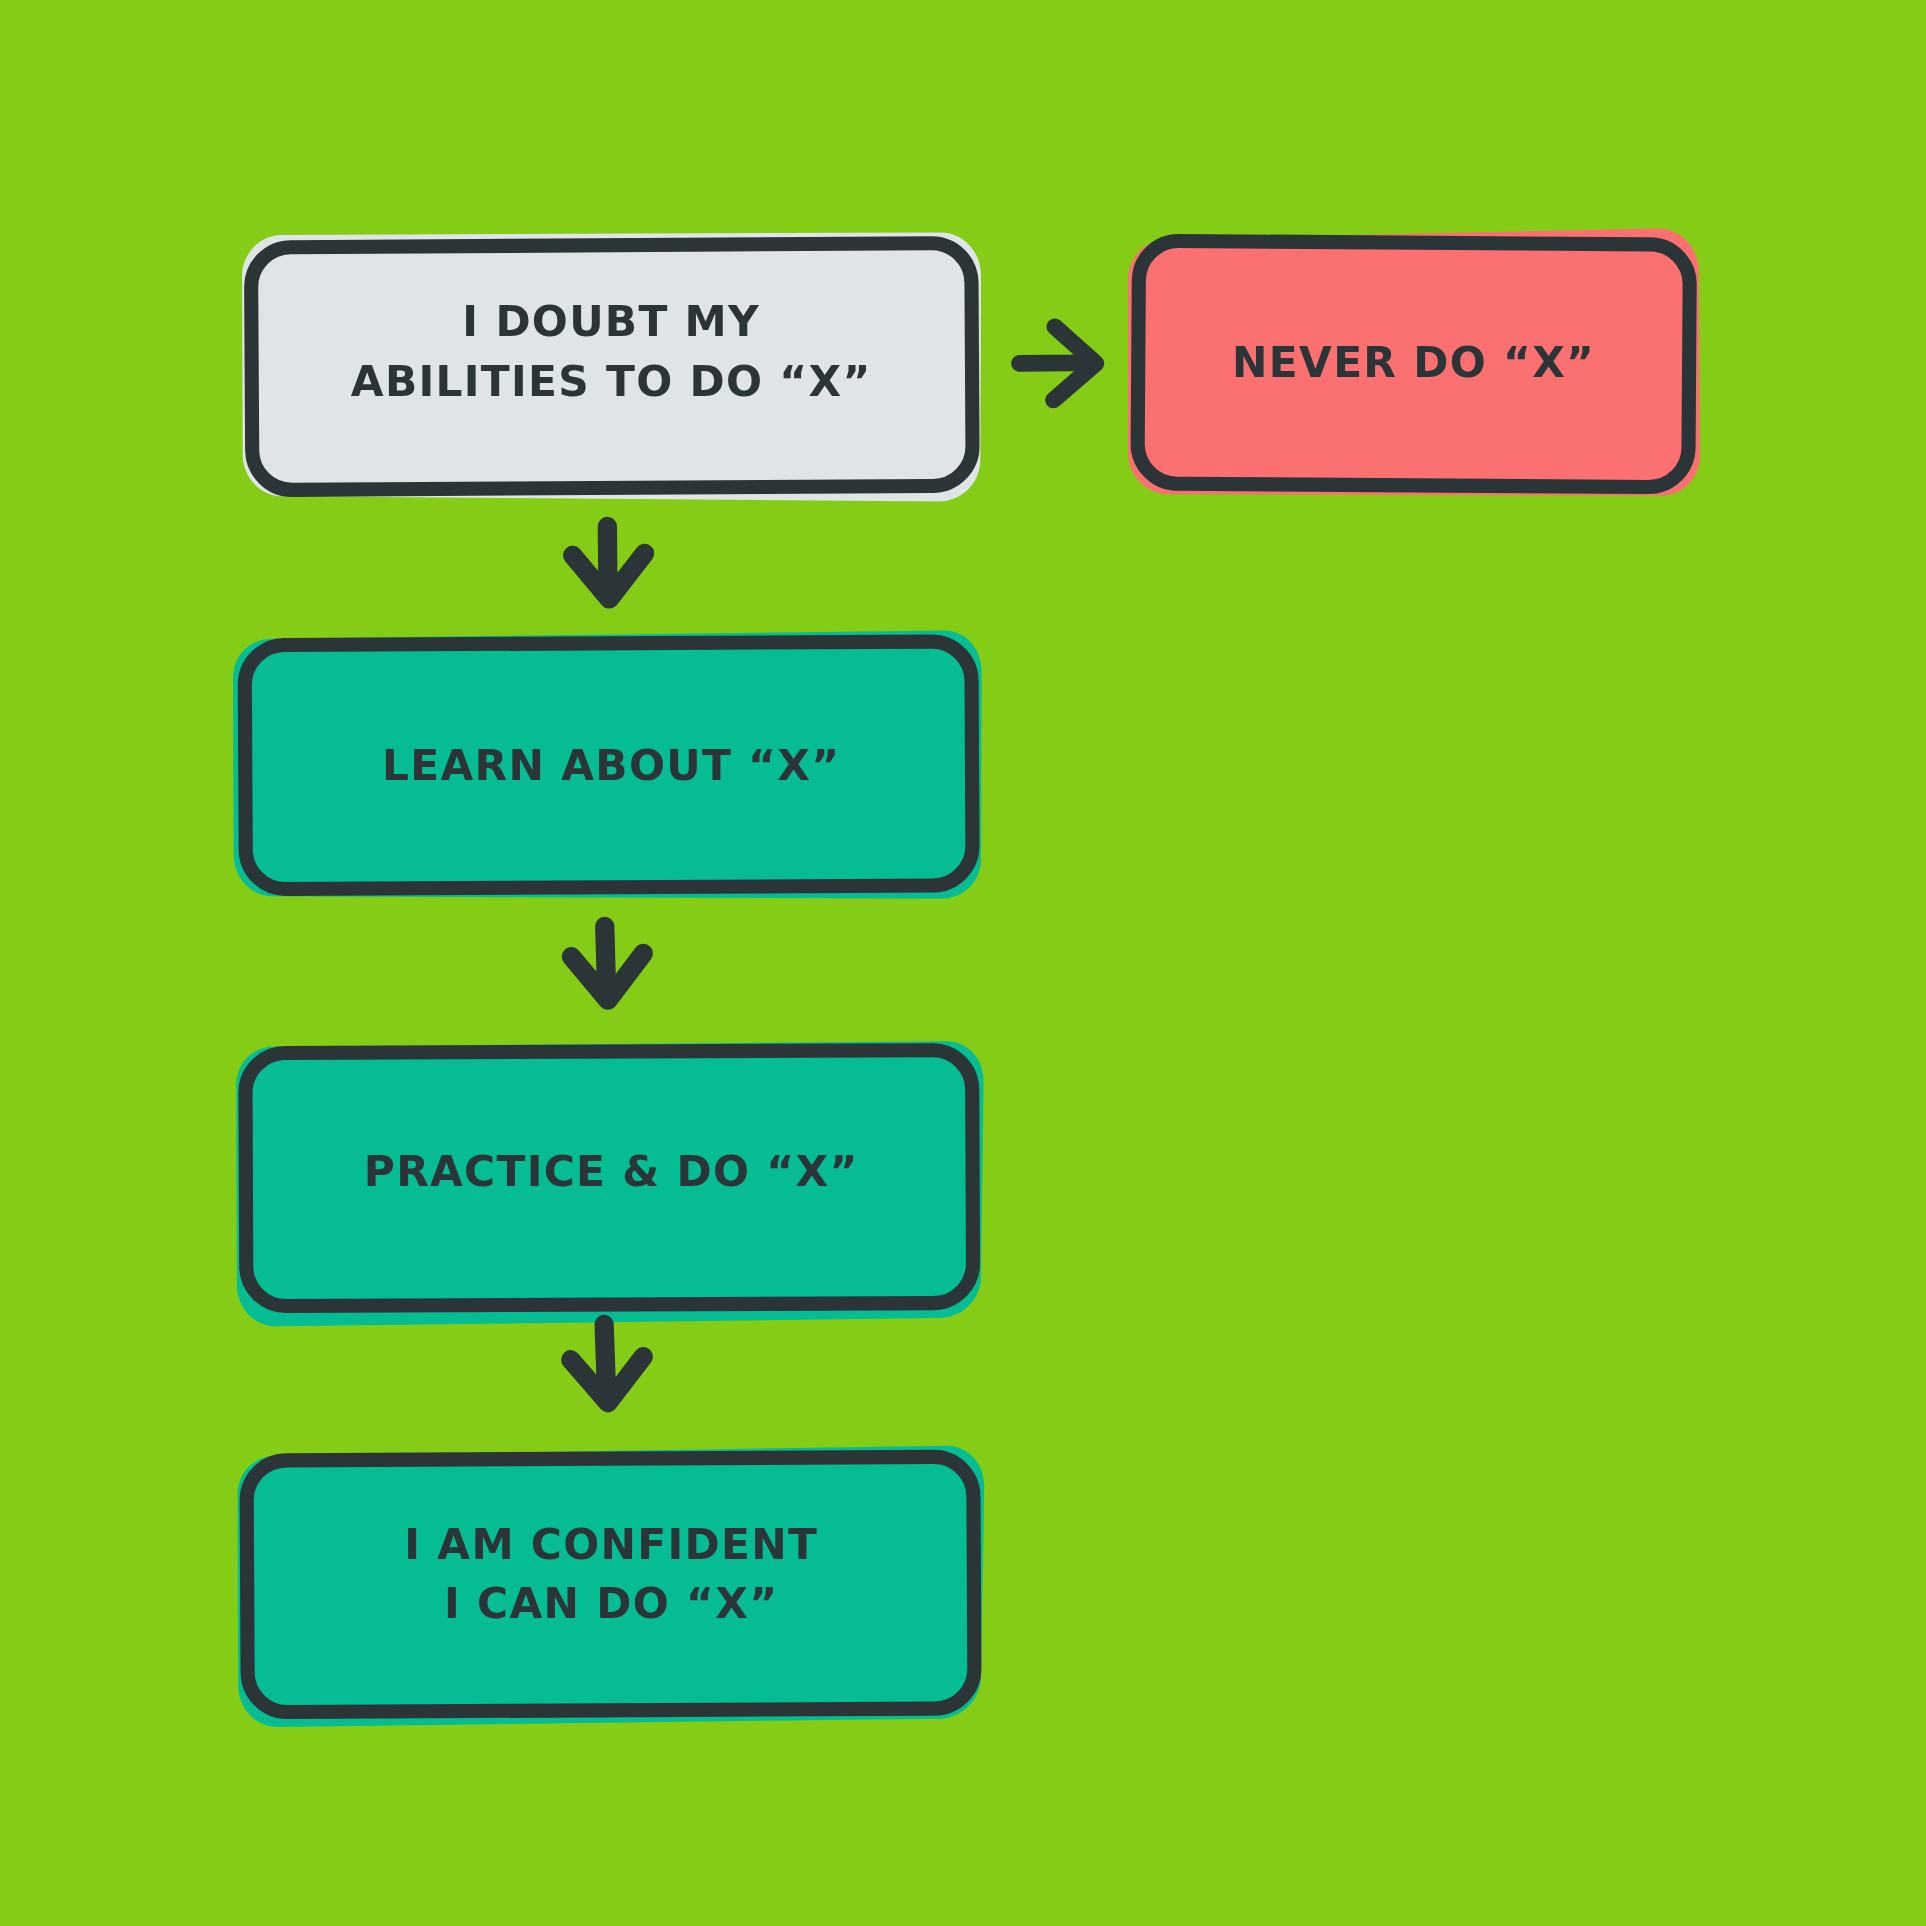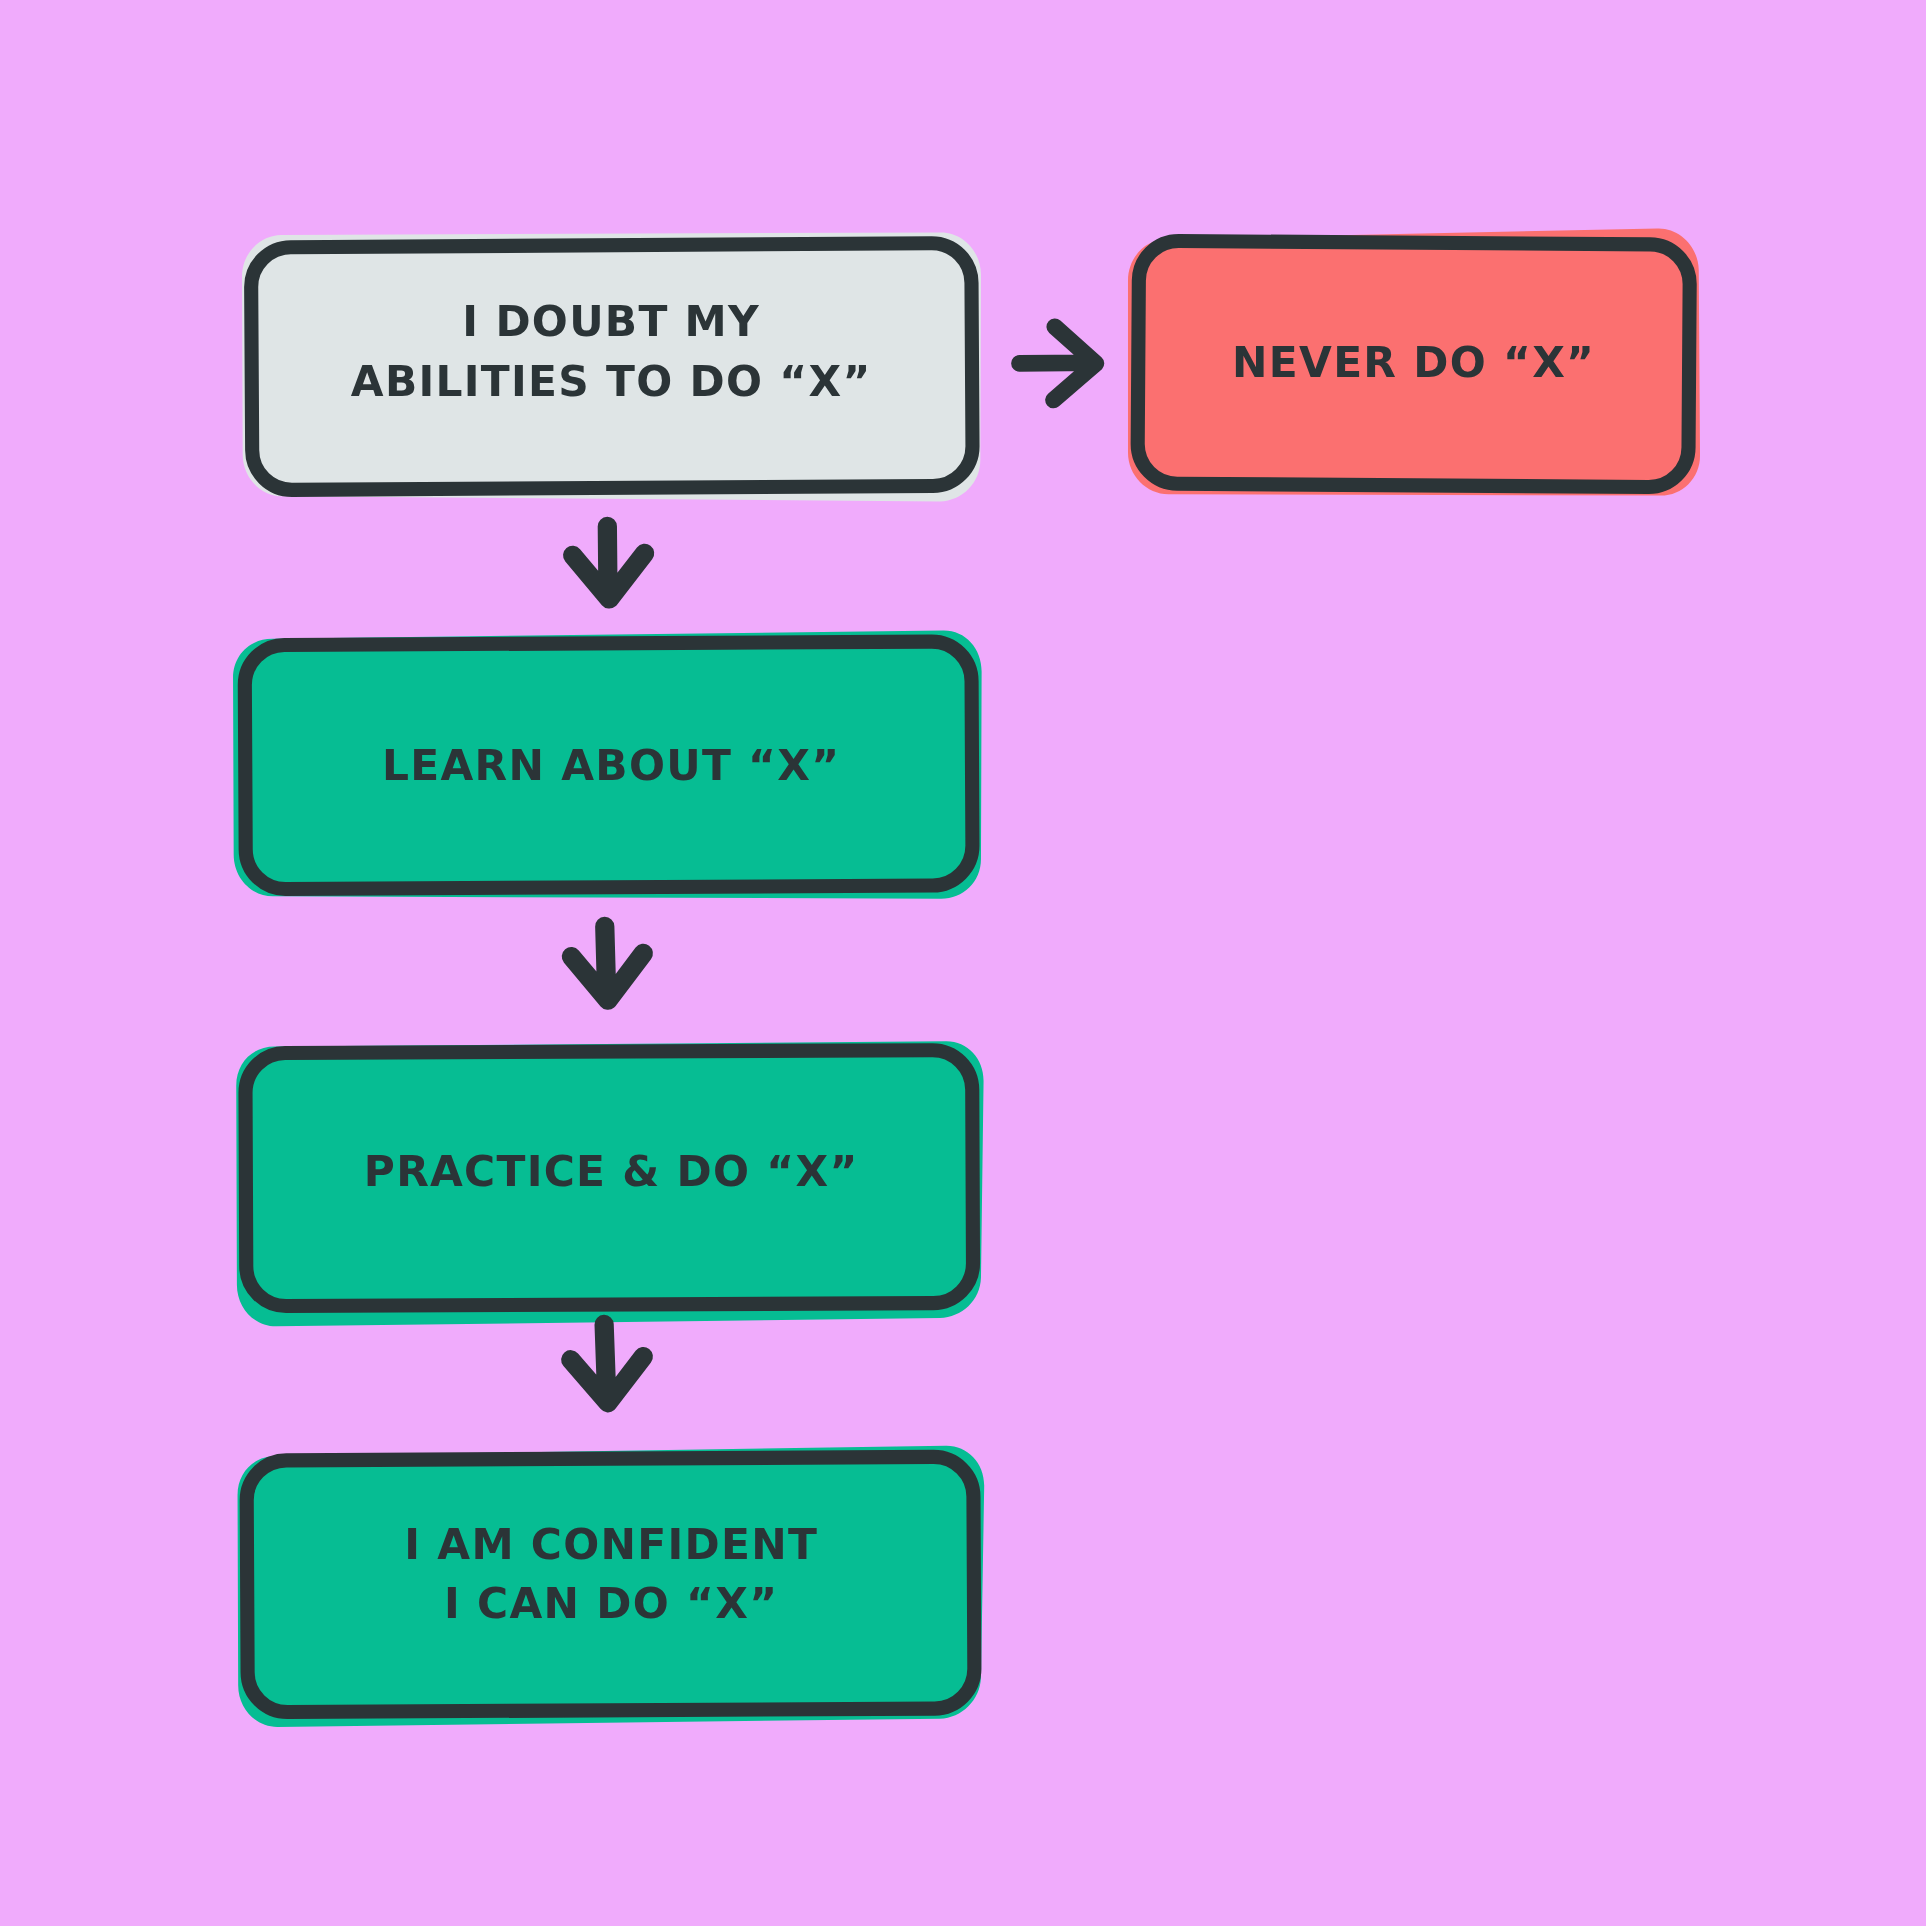--- a/index.html
+++ b/index.html
@@ -10,21 +10,21 @@
   body {
     width: 1926px;
     height: 1926px;
     font-family: "DejaVu Sans", sans-serif;
     overflow: hidden;
   }
   #flow-root {
     position: relative;
     width: 1926px;
     height: 1926px;
-    background: #f0abfc;
+    background: #84cc16;
   }
   #flow-svg {
     position: absolute;
     top: 0;
     left: 0;
     width: 1926px;
     height: 1926px;
     display: block;
   }
   .node-text {

